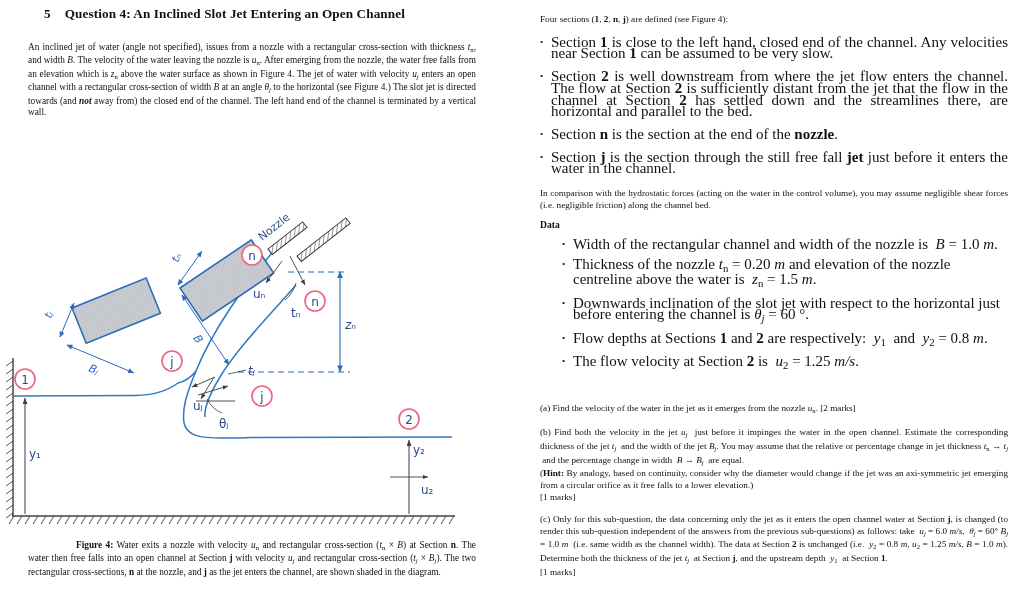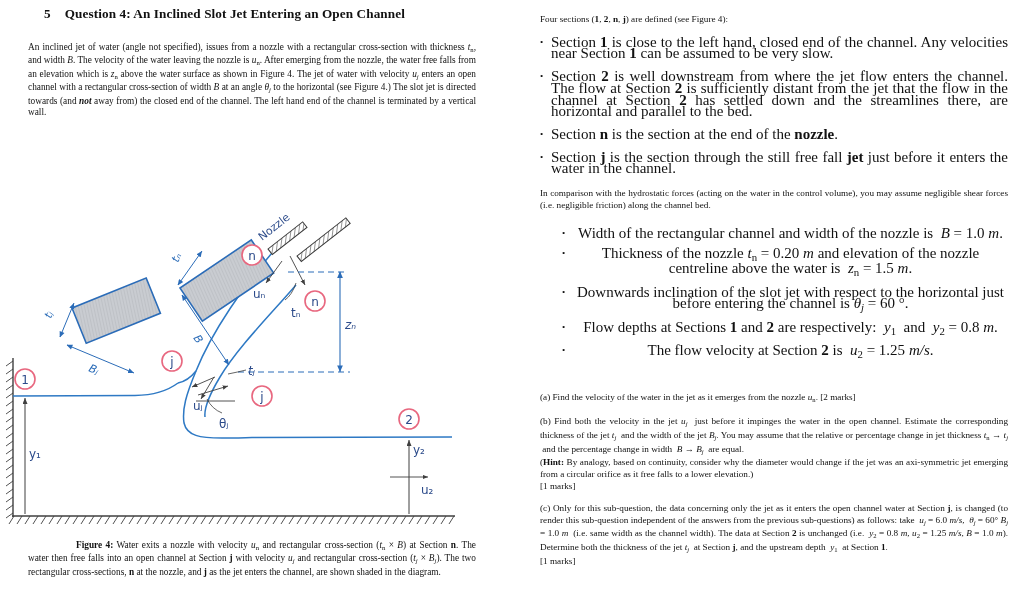--- a/index.html
+++ b/index.html
@@ -48,21 +48,21 @@
     width:11px;flex:0 0 11px;
     font-size:9.2px;line-height:11.7px;
     text-align:left;
   }
   .bullet-row .txt{
     flex:1 1 auto;text-align:justify;
     font-size:15px;line-height:11.7px;
   }
   .data-list{margin-left:22px;margin-top:9px;}
   .data-list .bullet-row{margin-bottom:7.5px;}
-  .data-list .bullet-row .txt{text-align:center;}
+  .data-list .bullet-row .txt{text-align:left;}
   .bold{font-weight:bold;margin-left:48px;}
   .ital{font-style:italic;}
   .dataword{font-weight:bold;font-size:9.6px;}
 
   
   .m{font-style:italic;font-family:"Liberation Serif",serif;}
   .sub{font-size:0.72em;vertical-align:-0.28em;font-style:italic;}
   .subr{font-size:0.72em;vertical-align:-0.28em;font-style:normal;}
 
   
@@ -364,20 +364,21 @@
       <div class="dot">•</div>
       <div class="txt">Section <b>j</b> is the section through the still free fall <b>jet</b> just before it enters the water in the channel.</div>
     </div>
 
     <div class="gap-lg"></div>
 
     <p class="body">In comparison with the hydrostatic forces (acting on the water in the control volume), you may assume negligible shear forces (i.e. negligible friction) along the channel bed.</p>
 
     <div class="gap-sm"></div>
 
+    <div class="dataword">Data</div>
 
     <div class="data-list">
       <div class="bullet-row">
         <div class="dot">•</div>
         <div class="txt">Width of the rectangular channel and width of the nozzle is &nbsp;<span class="m">B</span> = 1.0 <span class="ital">m</span>.</div>
       </div>
 
       <div class="bullet-row">
         <div class="dot">•</div>
         <div class="txt">Thickness of the nozzle <span class="m">t</span><span class="subr">n</span> = 0.20 <span class="ital">m</span> and elevation of the nozzle centreline above the water is &nbsp;<span class="m">z</span><span class="subr">n</span> = 1.5 <span class="ital">m</span>.</div>

